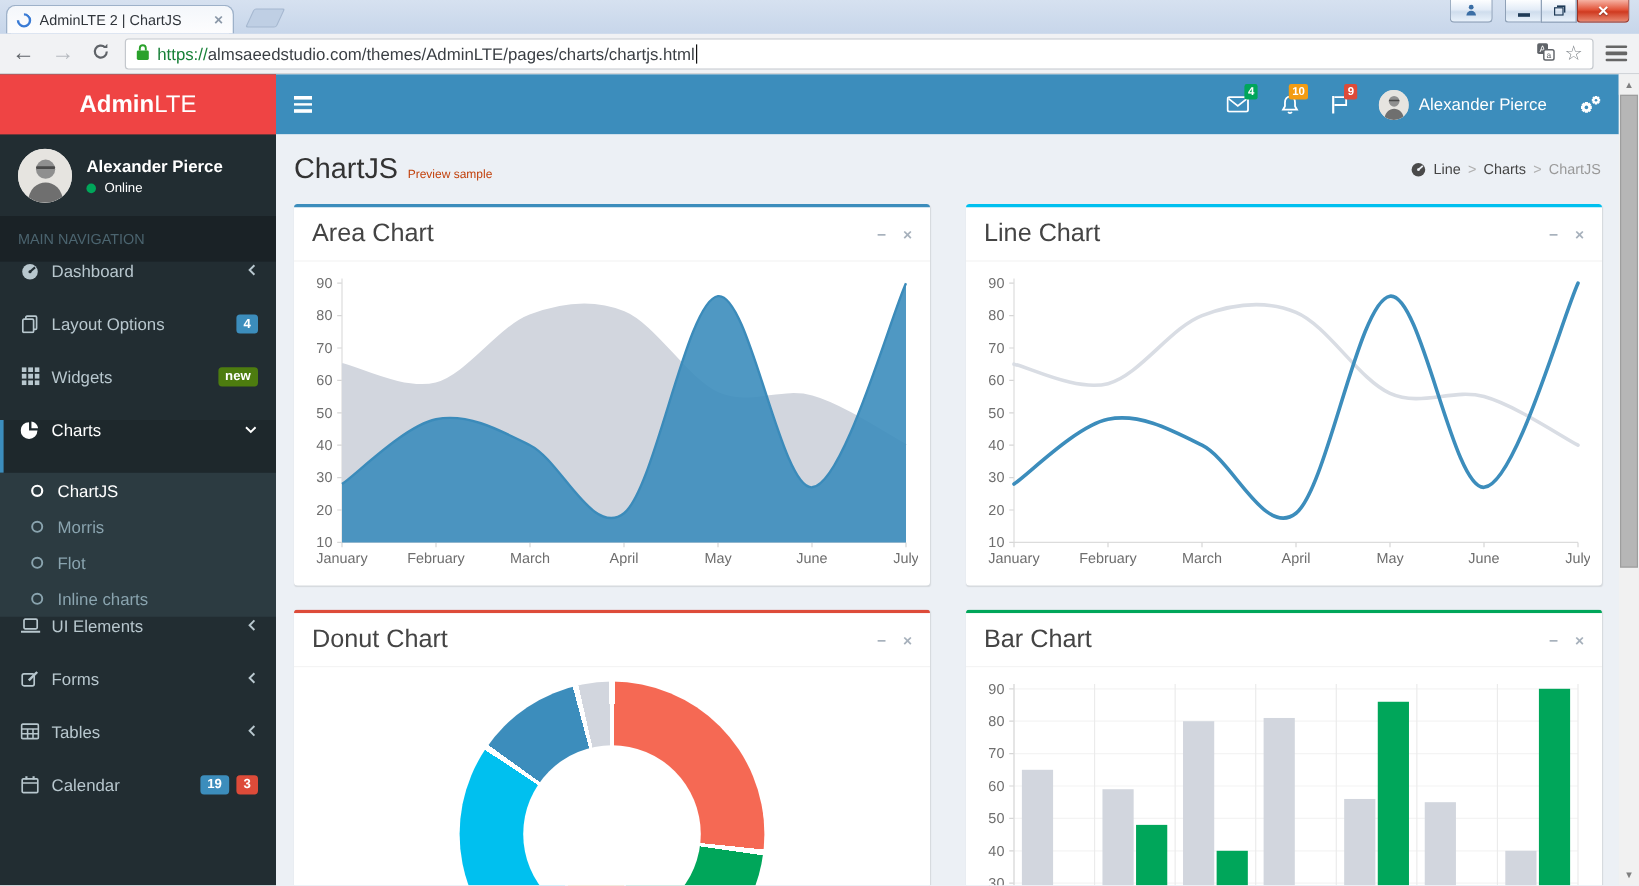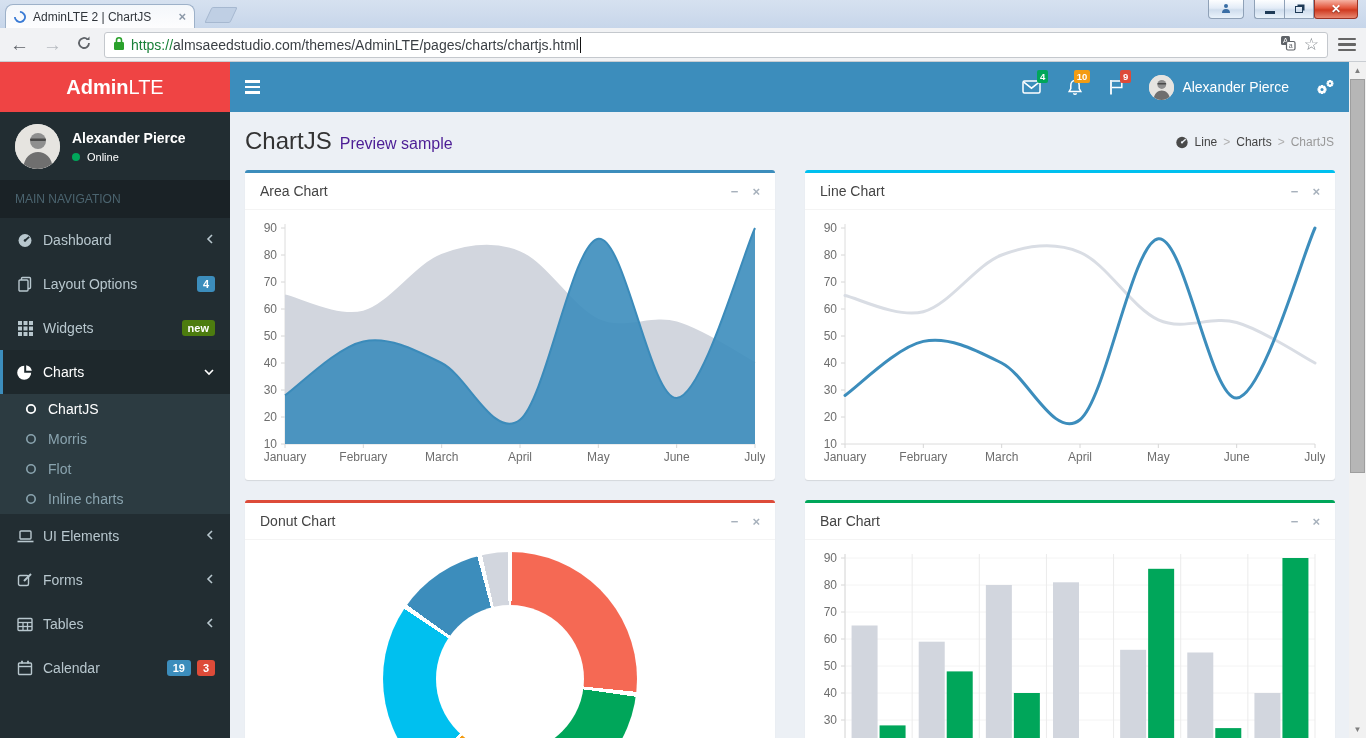--- a/index.html
+++ b/index.html
@@ -60,21 +60,21 @@
   .avatar { width:45px; height:45px; border-radius:50%; overflow:hidden; flex:none; background:#dcdcdc; }
   .user-info { margin-left:12px; }
   .user-name { color:#fff; font-weight:bold; font-size:14px; margin-bottom:5px; }
   .user-status { color:#fff; font-size:11px; display:flex; align-items:center; }
   .dot { width:8px; height:8px; border-radius:50%; background:#00a65a; margin-right:7px; }
   .search-row { margin:8px 15px 10px; display:flex; height:35px; }
   .search-input { flex:1; background:#374850; border:1px solid #374850; border-radius:3px 0 0 3px; color:#ccc; padding:0 12px; font-size:14px; font-family:"Liberation Sans",sans-serif; outline:none; }
   .search-input::placeholder { color:#c3ccd1; }
   .search-btn { width:36px; background:#374850; border:none; border-radius:0 3px 3px 0; display:flex; align-items:center; justify-content:center; }
   .menu-header { background:#1a2226; color:#4b646f; font-size:12px; padding:12px 15px; }
-  .nav-item { display:flex; align-items:center; height:44px; padding:0 15px 0 12px; color:#b8c7ce; border-left:3px solid transparent; font-size:14px; }
+  .nav-item { display:flex; align-items:flex-start; height:44px; padding:0 15px 0 12px; color:#b8c7ce; border-left:3px solid transparent; font-size:14px; }
   .nav-item .nicon { width:20px; margin-right:8px; display:flex; justify-content:center; flex:none; }
   .nav-item .nlabel { flex:1; }
   .nav-item.active { background:#1e282c; border-left-color:#3c8dbc; color:#fff; }
   .submenu { background:#2c3b41; }
   .sub-item { display:flex; align-items:center; height:30px; padding-left:22px; color:#8aa4af; font-size:14px; }
   .sub-item .nicon { width:18px; margin-right:8px; display:flex; justify-content:center; }
   .sub-item.active { color:#fff; }
   .badge { font-size:11px; font-weight:bold; color:#fff; border-radius:3px; padding:2px 6px; margin-left:6px; }
   .chev { margin-left:auto; }
 
@@ -86,29 +86,29 @@
   .nav-right { margin-left:auto; display:flex; align-items:center; height:50px; }
   .nav-icon { position:relative; padding:0 13px; height:50px; display:flex; align-items:center; }
   .nav-badge { position:absolute; top:8px; right:6px; font-size:9.5px; font-weight:bold; color:#fff; border-radius:2px; padding:1px 3px; line-height:1.2; }
   .nav-user { display:flex; align-items:center; height:50px; padding:0 12px; color:#fff; font-size:14px; }
   .nav-avatar { width:25px; height:25px; border-radius:50%; overflow:hidden; margin-right:8px; background:#dcdcdc; }
   .nav-gear { padding:0 14px; height:50px; display:flex; align-items:center; }
 
   .content-wrapper { flex:1; overflow:hidden; background:#ecf0f5; }
   .content-header { padding:15px 15px 0 15px; display:flex; align-items:baseline; }
   .page-title { font-size:24px; font-weight:normal; color:#333; }
-  .page-sub { font-size:16px; color:#4c1d95; margin-left:8px; }
+  .page-sub { font-size:10px; color:#c2410c; margin-left:8px; }
   .breadcrumb { margin-left:auto; font-size:12px; color:#444; display:flex; align-items:center; gap:6px; }
   .breadcrumb .sep { color:#b0b0b0; }
   .breadcrumb .active { color:#999; }
 
   .boxes { display:grid; grid-template-columns:1fr 1fr; column-gap:30px; row-gap:20px; padding:15px; }
   .box { background:#fff; border-top:3px solid #3c8dbc; border-radius:3px; box-shadow:0 1px 1px rgba(0,0,0,0.1); }
   .box-header { padding:10px 15px; border-bottom:1px solid #f4f4f4; display:flex; align-items:center; }
-  .box-title { font-size:14px; color:#444; }
+  .box-title { font-size:21px; color:#444; }
   .box-tools { margin-left:auto; display:flex; gap:14px; }
   .btool { color:#a7b1bc; font-size:13px; font-weight:bold; line-height:1; }
   .box-body { padding:10px; }
   .box-body svg { display:block; }
   .donut-body { height:270px; display:flex; justify-content:center; padding-top:12px; overflow:hidden; }
   .donut { width:254px; height:254px; border-radius:50%; position:relative; flex:none; }
   .donut-hole { position:absolute; left:53px; top:53px; width:148px; height:148px; border-radius:50%; background:#fff; }
 </style>
 </head>
 <body>

